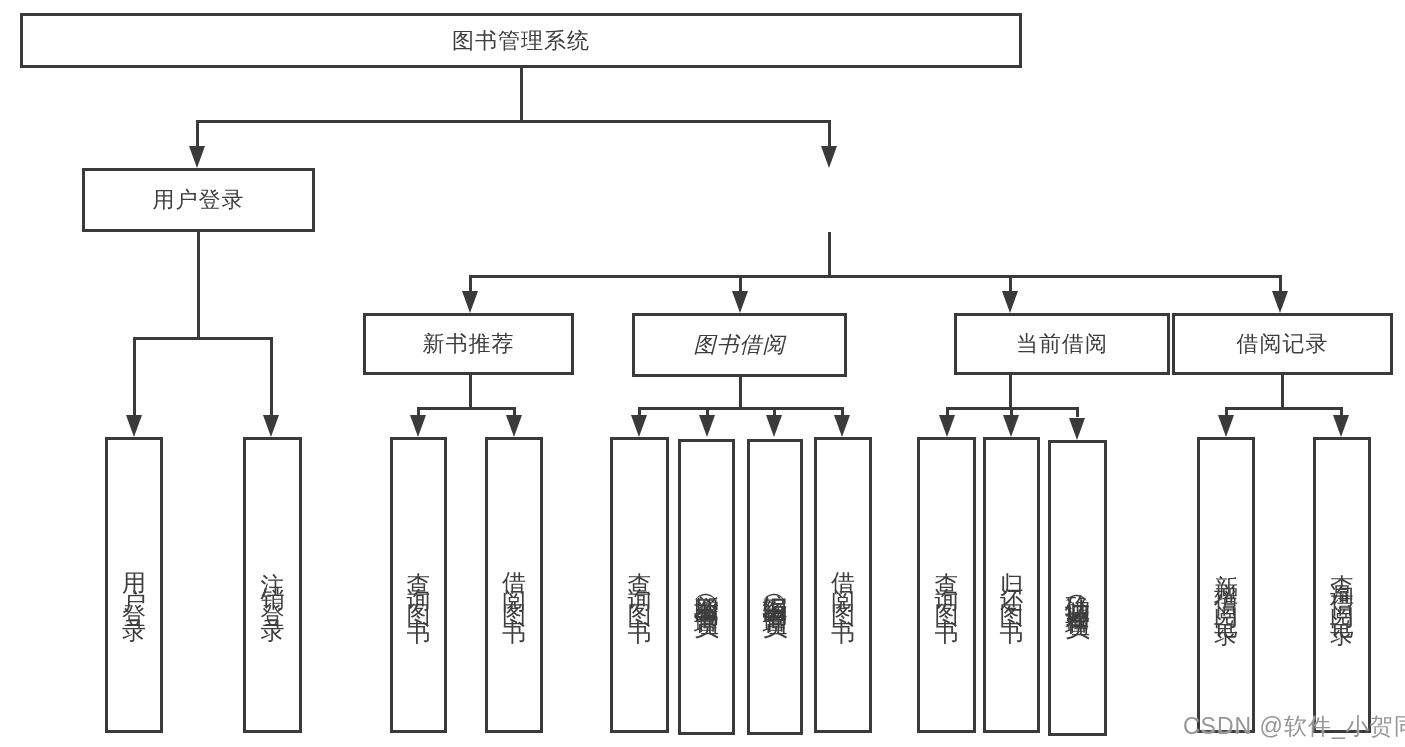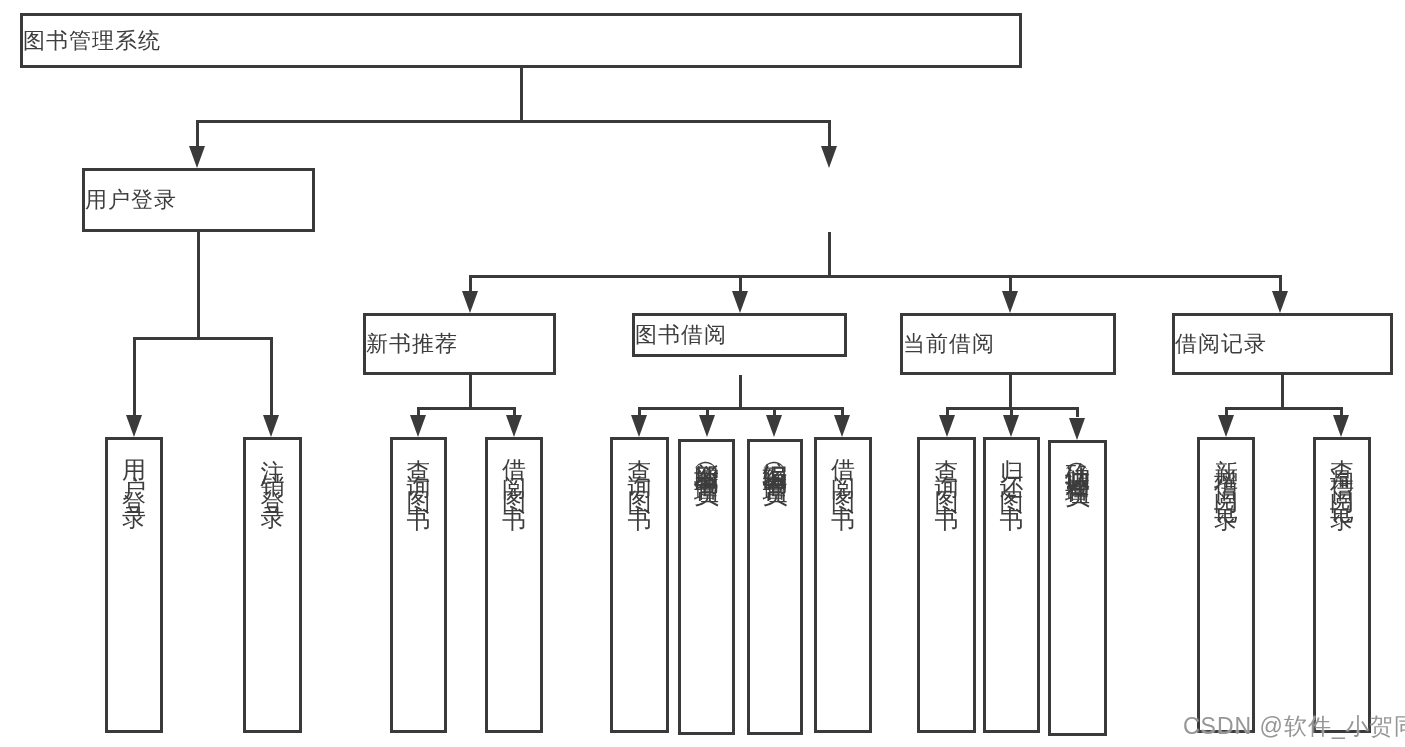--- a/index.html
+++ b/index.html
@@ -2,21 +2,21 @@
 <html><head>
 <meta charset="utf-8">
 <style>
   html,body{margin:0;padding:0;background:#ffffff;}
   #stage{
     position:relative;width:1405px;height:747px;background:#ffffff;overflow:hidden;
     font-family:"Liberation Sans","DejaVu Sans",sans-serif;color:#3d3d3d;
   }
   .box{
     position:absolute;box-sizing:border-box;border:3px solid #3a3a3a;background:#ffffff;
-    display:flex;align-items:center;justify-content:flex-start;
+    display:flex;align-items:center;justify-content:center;
   }
   .hlabel{font-size:22px;letter-spacing:1px;color:#3d3d3d;white-space:nowrap;}
   .vbox{flex-direction:column;}
   .vlabel{
     writing-mode:vertical-rl;text-orientation:mixed;white-space:nowrap;
     font-size:24px;color:#3d3d3d;line-height:1;
   }
   .v4{letter-spacing:16px;}
   .v6{letter-spacing:10px;}
   .v9{font-size:25px;letter-spacing:3px;}
@@ -63,27 +63,27 @@
   <div class="hl" style="left:469px;top:275px;width:813px;"></div>
   <div class="vl" style="left:469px;top:275px;height:18px;"></div>
   <div class="arr" style="left:462px;top:291px;"></div>
   <div class="vl" style="left:739px;top:275px;height:18px;"></div>
   <div class="arr" style="left:732px;top:291px;"></div>
   <div class="vl" style="left:1009px;top:275px;height:18px;"></div>
   <div class="arr" style="left:1002px;top:291px;"></div>
   <div class="vl" style="left:1279px;top:275px;height:18px;"></div>
   <div class="arr" style="left:1272px;top:291px;"></div>
 
-  <div class="box" style="left:363px;top:313px;width:193px;height:62px;">
+  <div class="box" style="left:363px;top:313px;width:211px;height:62px;">
     <span class="hlabel">新书推荐</span>
   </div>
-  <div class="box" style="left:632px;top:313px;width:215px;height:44px;">
+  <div class="box" style="left:632px;top:313px;width:215px;height:64px;font-style:italic;">
     <span class="hlabel">图书借阅</span>
   </div>
-  <div class="box" style="left:900px;top:313px;width:216px;height:62px;">
+  <div class="box" style="left:954px;top:313px;width:216px;height:62px;">
     <span class="hlabel">当前借阅</span>
   </div>
   <div class="box" style="left:1172px;top:313px;width:221px;height:62px;">
     <span class="hlabel">借阅记录</span>
   </div>
 
   <div class="vl" style="left:469px;top:375px;height:32px;"></div>
   <div class="hl" style="left:417px;top:407px;width:99px;"></div>
   <div class="vl" style="left:417px;top:407px;height:10px;"></div>
   <div class="arr" style="left:410px;top:415px;"></div>

